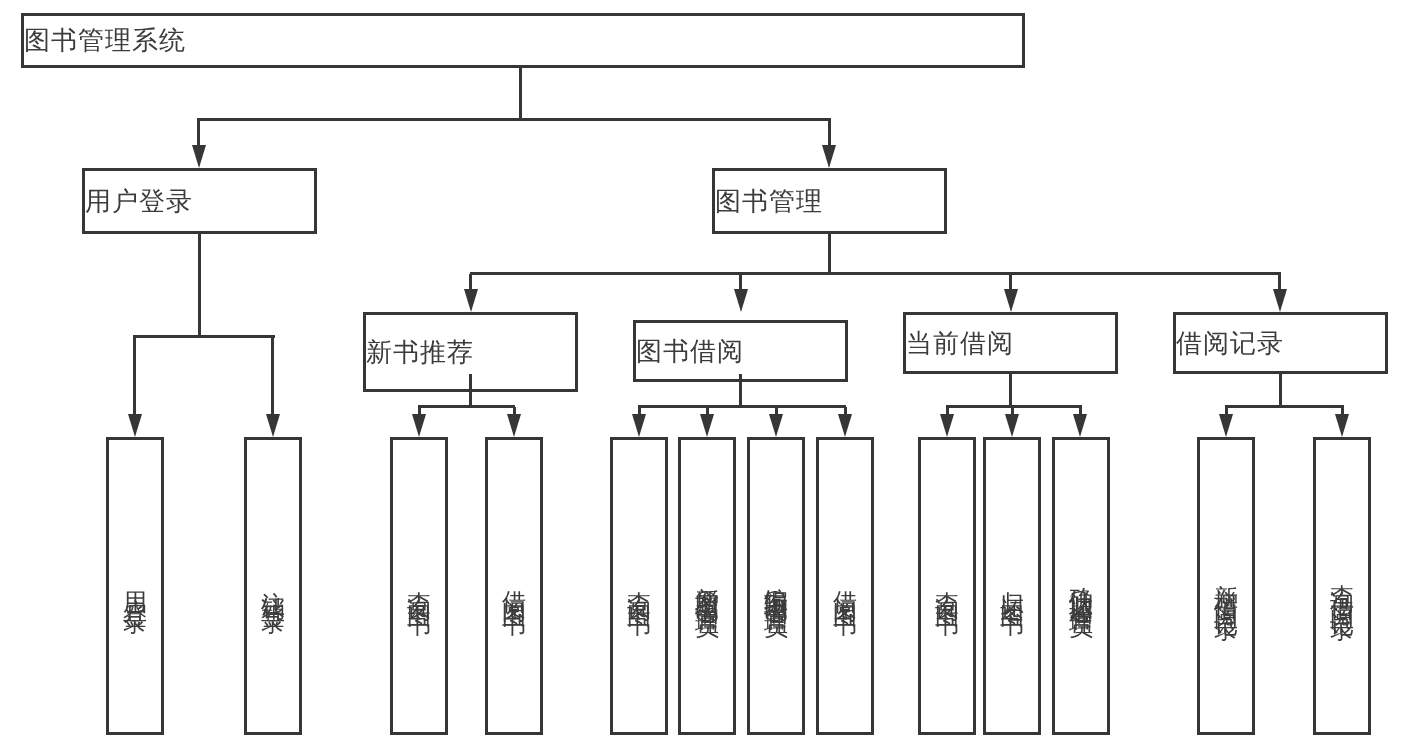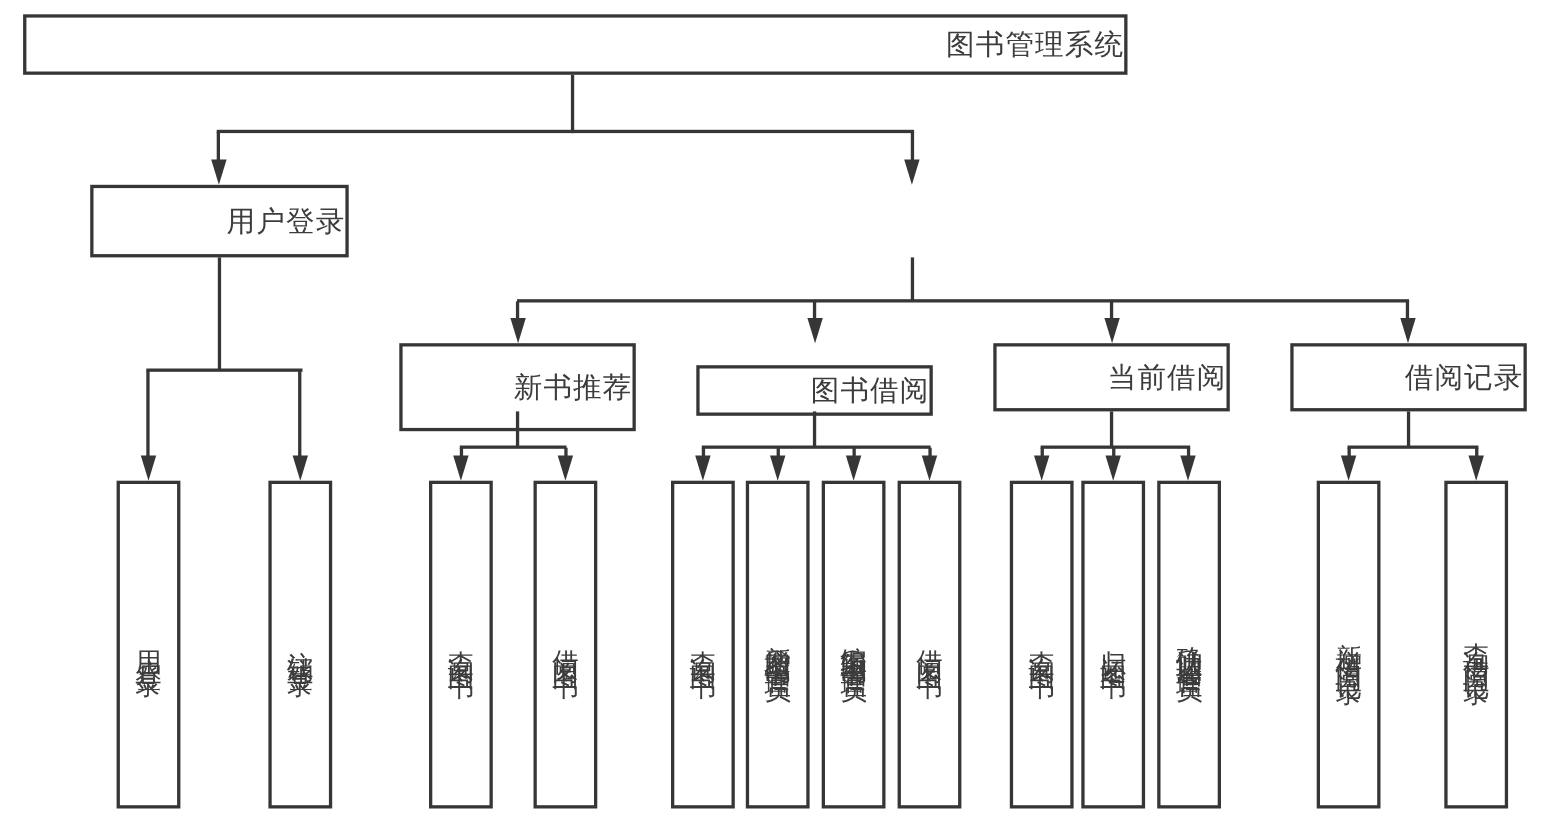--- a/index.html
+++ b/index.html
@@ -1,19 +1,19 @@
 <!DOCTYPE html>
 <html><head>
 <meta charset="utf-8">
 <style>
   html,body{margin:0;padding:0;background:#fff}
   .stage{position:relative;width:1405px;height:747px;background:#ffffff;overflow:hidden;
          font-family:"DejaVu Sans","Liberation Sans",sans-serif}
   .hbox{position:absolute;box-sizing:border-box;border:3px solid #363636;background:#fff;
-        display:flex;align-items:center;justify-content:flex-end}
+        display:flex;align-items:center;justify-content:flex-start}
   .hlbl{font-size:26px;color:#3c3c3c;letter-spacing:1px;white-space:nowrap}
   .vbox{position:absolute;box-sizing:border-box;border:3px solid #363636;background:#fff;
         display:flex;align-items:center;justify-content:center}
   .vlbl{writing-mode:vertical-rl;text-orientation:mixed;font-size:24px;color:#3c3c3c;
         letter-spacing:7px;line-height:1}
   .hl{position:absolute;height:3px;background:#363636}
   .vl{position:absolute;width:3px;background:#363636}
   .ah{position:absolute;width:0;height:0;border-left:7px solid transparent;
       border-right:7px solid transparent;border-top:23px solid #363636}
   .watermark{position:absolute;top:716px;right:4px;font-size:20px;color:#bdbdbd;
@@ -31,20 +31,23 @@
   <div class="vl" style="left:519px;top:68px;height:53px"></div>
   <div class="hl" style="left:197px;top:118px;width:634px"></div>
   <div class="vl" style="left:197px;top:120px;height:28px"></div>
   <div class="ah" style="left:192px;top:145px"></div>
   <div class="vl" style="left:828px;top:120px;height:28px"></div>
   <div class="ah" style="left:822px;top:145px"></div>
 
   <div class="hbox" style="left:82px;top:168px;width:235px;height:66px">
     <span class="hlbl">用户登录</span>
   </div>
+  <div class="hbox" style="left:712px;top:168px;width:235px;height:66px">
+    <span class="hlbl">图书管理</span>
+  </div>
 
   <div class="vl" style="left:198px;top:234px;height:103px"></div>
   <div class="hl" style="left:133px;top:335px;width:142px"></div>
   <div class="vl" style="left:133px;top:337px;height:79px"></div>
   <div class="ah" style="left:128px;top:414px"></div>
   <div class="vl" style="left:271px;top:337px;height:79px"></div>
   <div class="ah" style="left:266px;top:414px"></div>
 
   <div class="vl" style="left:828px;top:234px;height:40px"></div>
   <div class="hl" style="left:470px;top:272px;width:811px"></div>
@@ -53,21 +56,21 @@
   <div class="vl" style="left:739px;top:274px;height:17px"></div>
   <div class="ah" style="left:734px;top:289px"></div>
   <div class="vl" style="left:1009px;top:274px;height:17px"></div>
   <div class="ah" style="left:1004px;top:289px"></div>
   <div class="vl" style="left:1278px;top:274px;height:17px"></div>
   <div class="ah" style="left:1273px;top:289px"></div>
 
   <div class="hbox" style="left:363px;top:312px;width:215px;height:80px">
     <span class="hlbl">新书推荐</span>
   </div>
-  <div class="hbox" style="left:633px;top:332px;width:215px;height:46px">
+  <div class="hbox" style="left:633px;top:320px;width:215px;height:62px">
     <span class="hlbl">图书借阅</span>
   </div>
   <div class="hbox" style="left:1173px;top:312px;width:215px;height:62px">
     <span class="hlbl">借阅记录</span>
   </div>
   <div class="hbox" style="left:903px;top:312px;width:215px;height:62px">
     <span class="hlbl">当前借阅</span>
   </div>
 
   <div class="vl" style="left:469px;top:374px;height:33px"></div>

